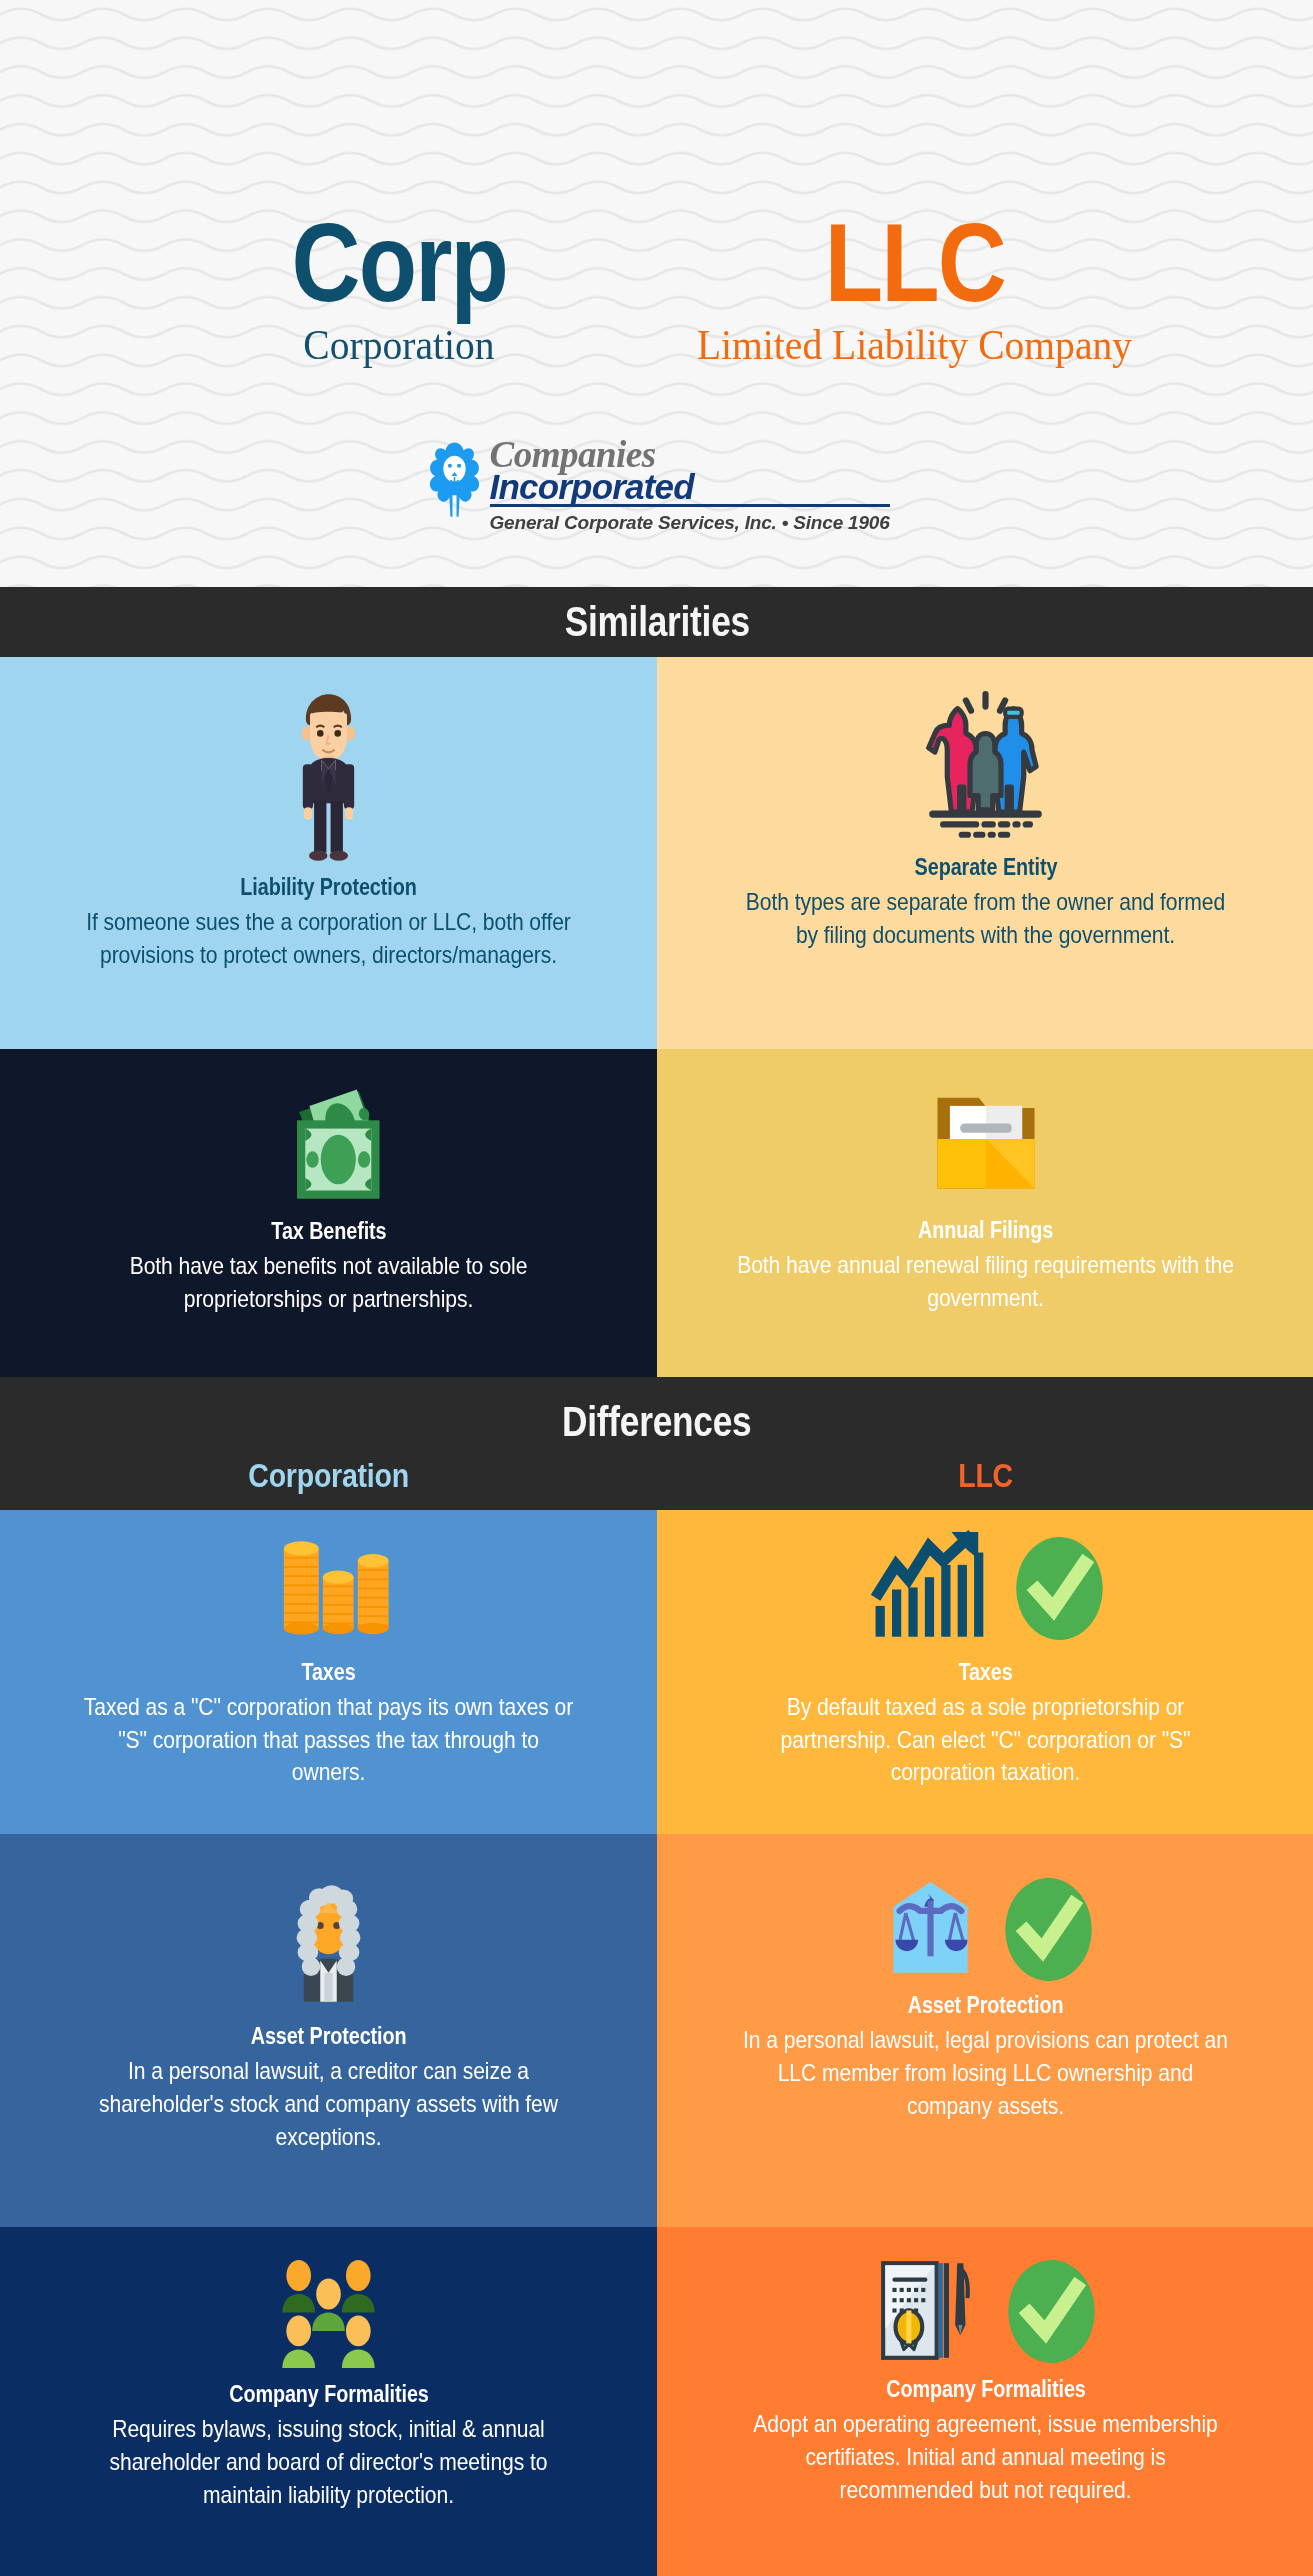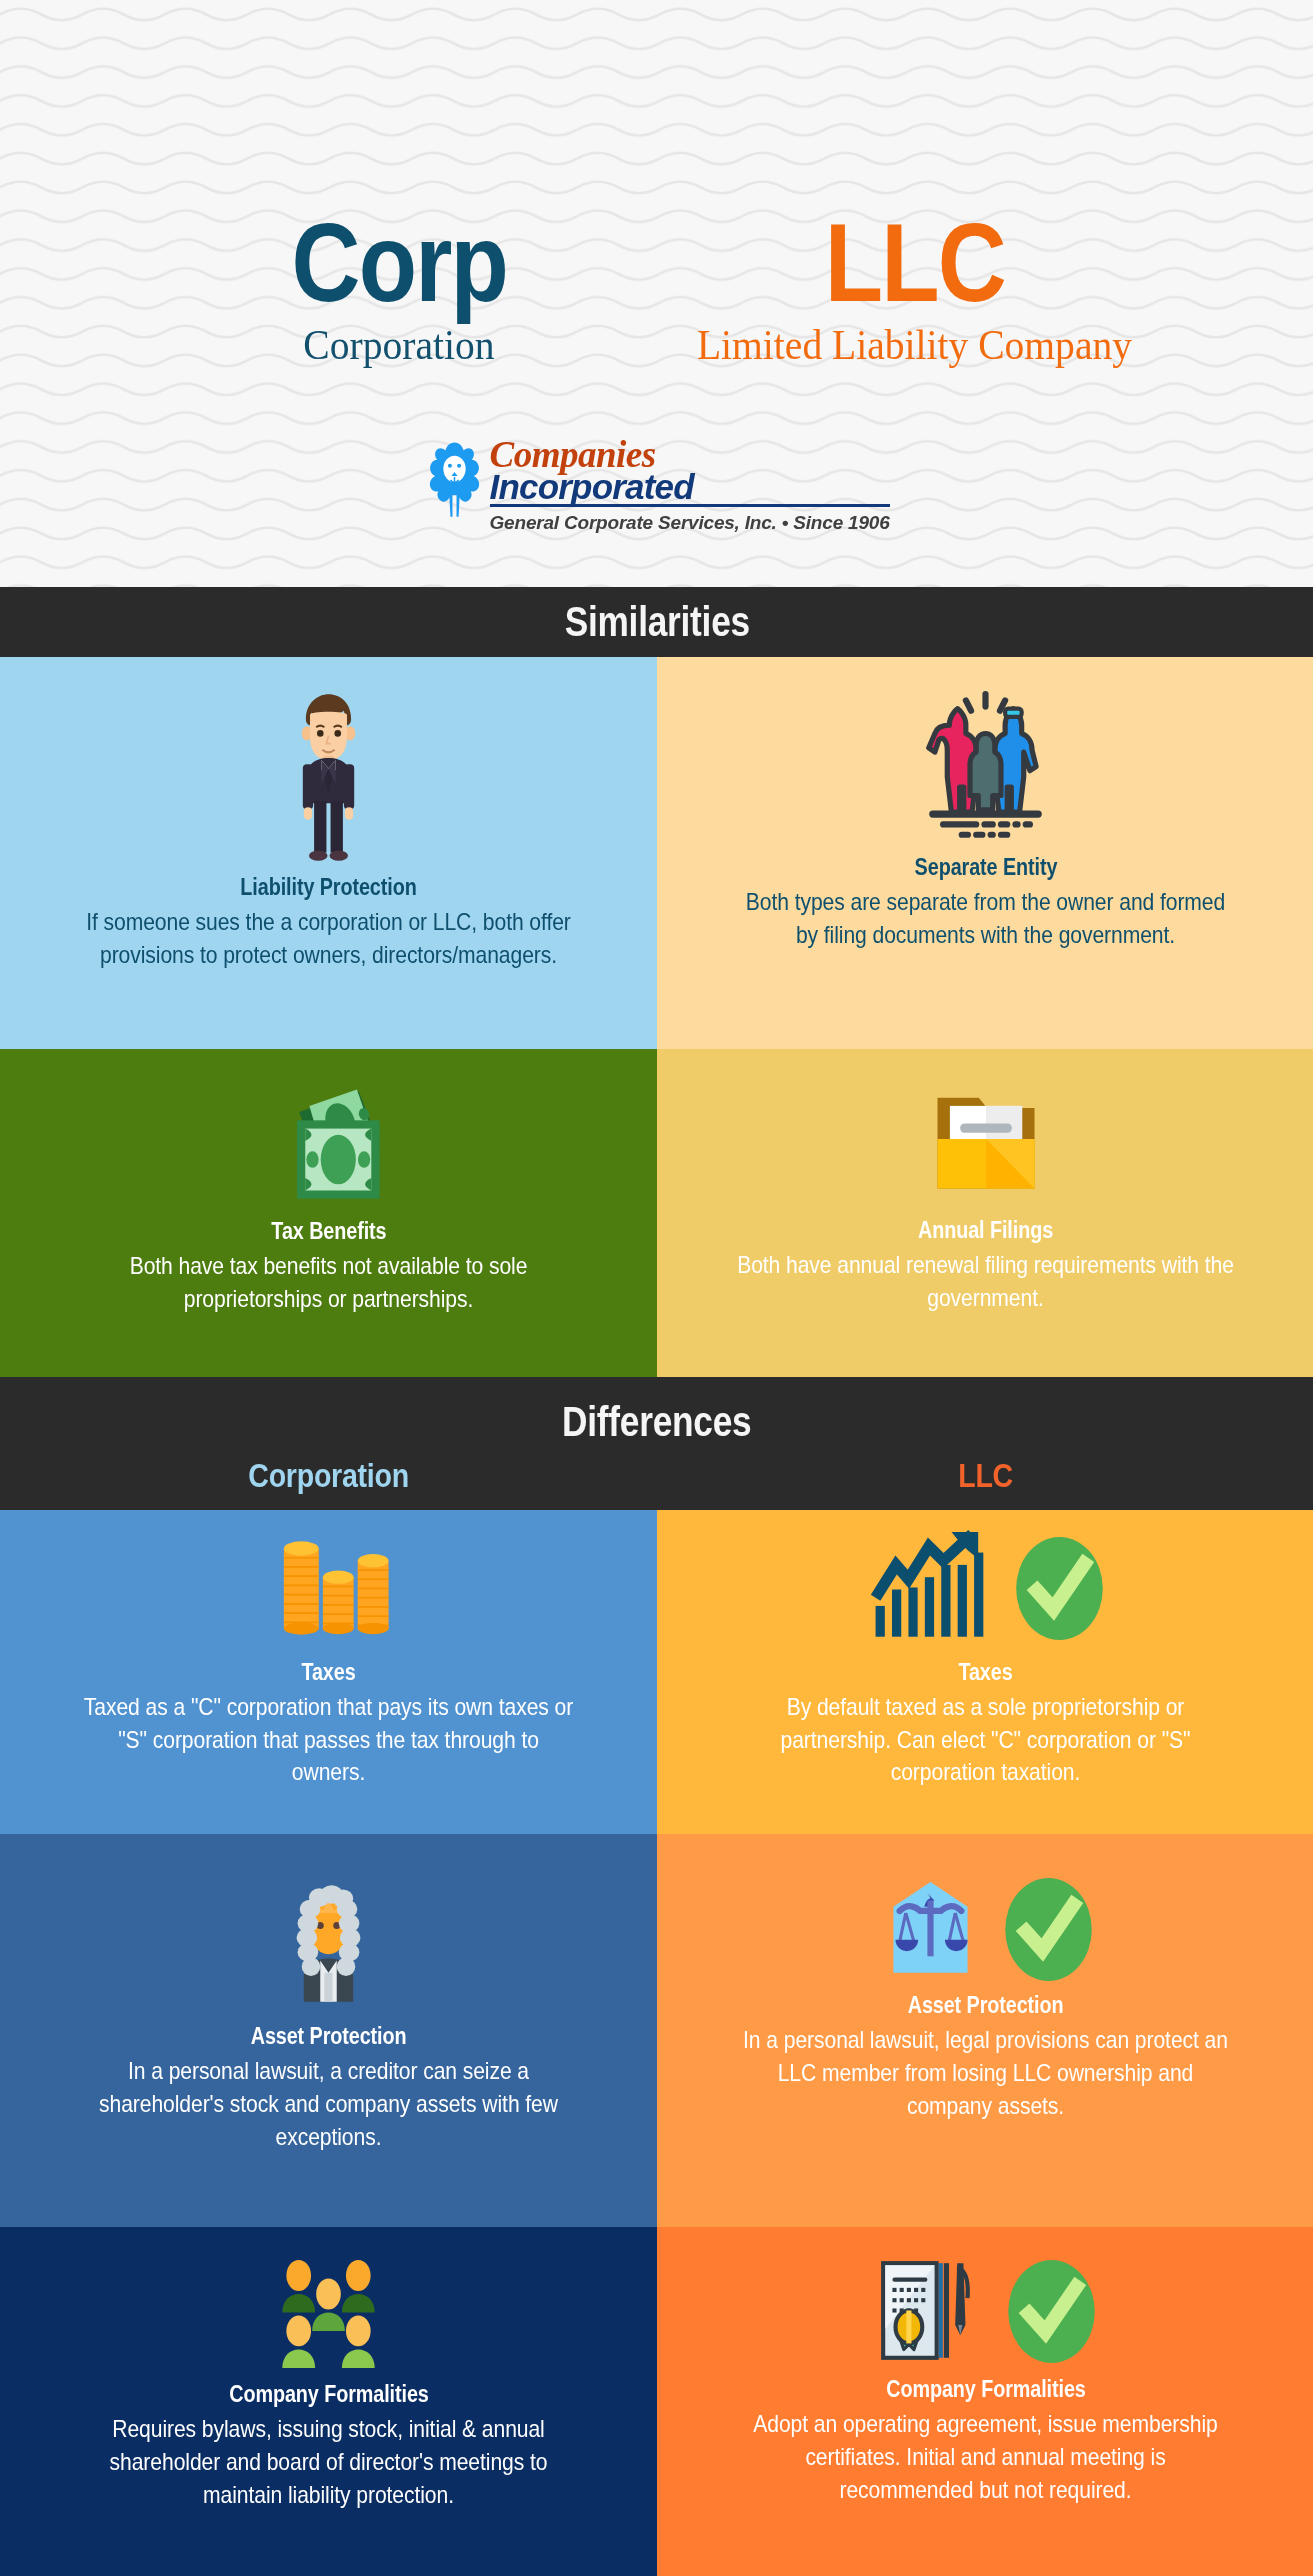--- a/index.html
+++ b/index.html
@@ -82,21 +82,21 @@
     top: 438px;
     display: flex;
     align-items: flex-start;
     justify-content: center;
   }
   .logo-lion { width: 61px; height: 77px; flex: 0 0 auto; margin-top: 2.1px; }
   .logo-text { margin-left: 4.1px; }
   .logo-l1 {
     font-family: "Liberation Serif", serif;
     font-style: italic; font-weight: bold;
-    font-size: 37px; color: #c2410c; line-height: 0.92;
+    font-size: 37px; color: #737373; line-height: 0.92;
     letter-spacing: -0.5px;
   }
   .logo-l2 {
     font-family: "Liberation Sans", sans-serif;
     font-style: italic; font-weight: bold;
     font-size: 35px; color: #123A7A; line-height: 0.95;
     border-bottom: 3.6px solid #123A7A;
     padding-bottom: 1px;
     margin-top: -2.1px;
     letter-spacing: -0.8px;
@@ -181,21 +181,21 @@
   .cell-body span { display: inline-block; transform: scaleX(0.88); }
 
   
   .sim-r1 { height: 392px; }
   .sim-r1 .cell { padding-top: 31px; }
   .sim-r1 .cell.left  { background: #9FD5EF; color: #0E4F6D; }
   .sim-r1 .cell.right { background: #FDDB9F; color: #0E4F6D; }
   
   .sim-r2 { height: 328px; }
   .sim-r2 .cell { padding-top: 28px; }
-  .sim-r2 .cell.left  { background: #4d7c0f; color: #ffffff; }
+  .sim-r2 .cell.left  { background: #0f172a; color: #ffffff; }
   .sim-r2 .cell.right { background: #F0CC69; color: #ffffff; }
 
   
   .dif-r1 { height: 324px; }
   .dif-r1 .cell { padding-top: 19.6px; }
   .dif-r1 .cell.left  { background: #5192D0; color: #ffffff; }
   .dif-r1 .cell.right { background: #FFB83C; color: #ffffff; }
 
   .dif-r2 { height: 393px; }
   .dif-r2 .cell { padding-top: 44px; }

